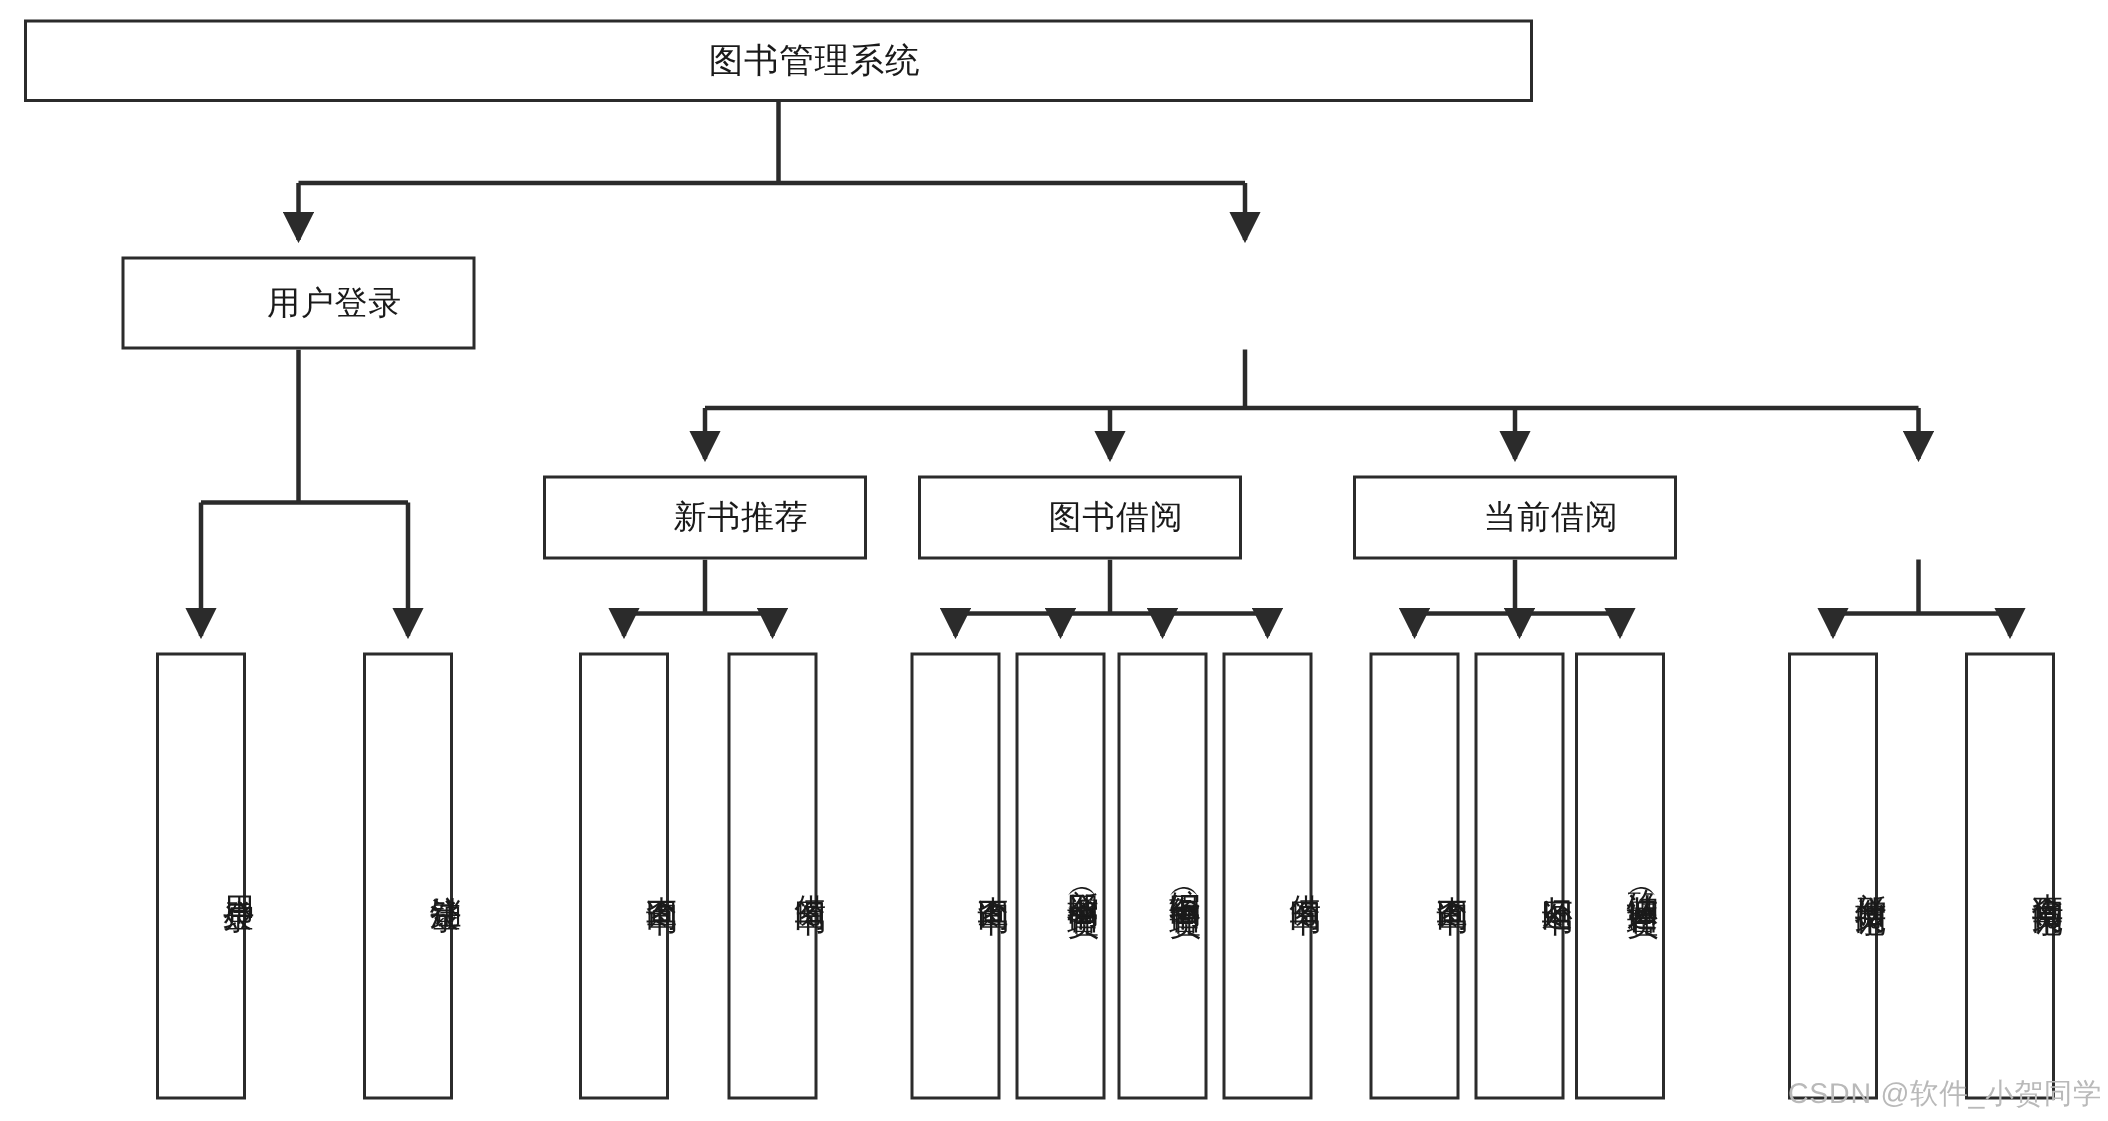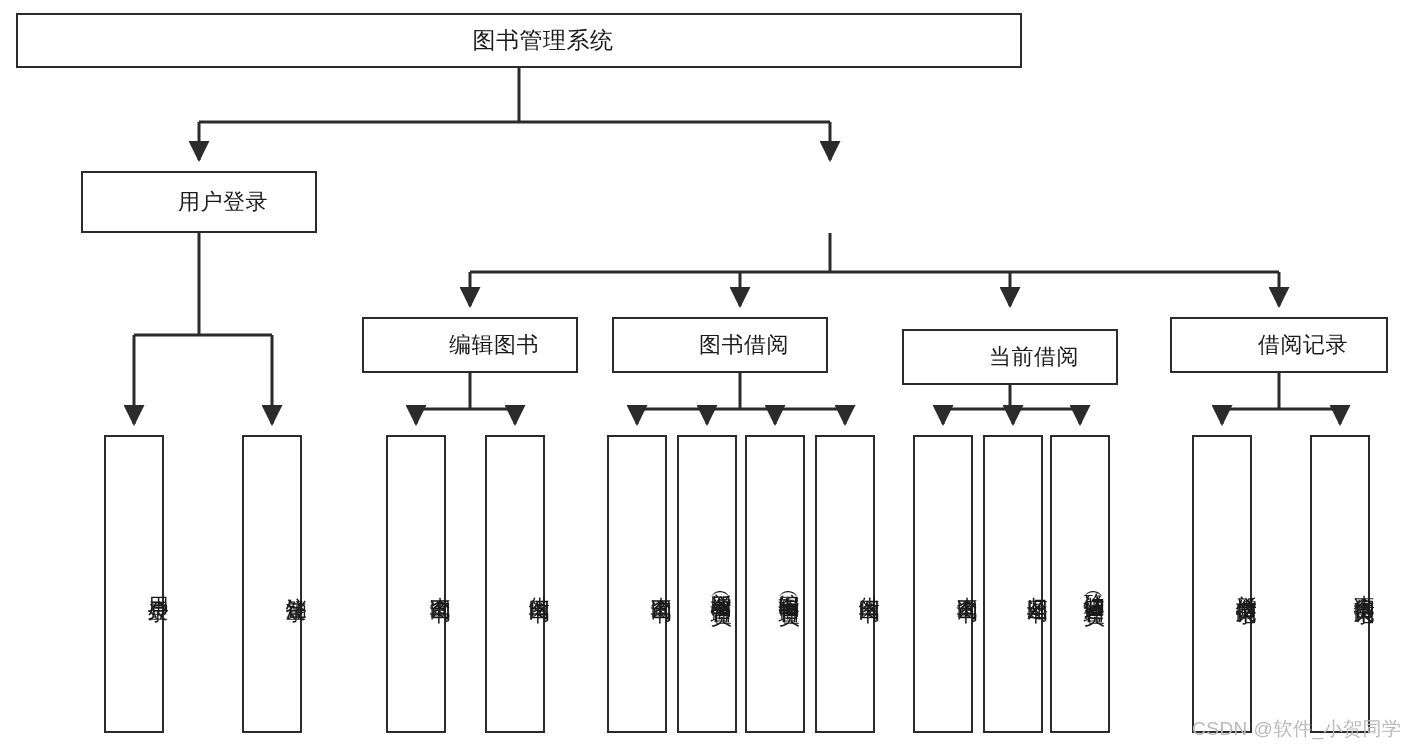--- a/index.html
+++ b/index.html
@@ -122,24 +122,23 @@
       <path d="M 1222 409 L 1340 409"></path>
       <path d="M 1222 409 L 1222 424" marker-end="url(#arrow)"></path>
       <path d="M 1340 409 L 1340 424" marker-end="url(#arrow)"></path>
     </g>
   </svg>
 
   <div class="node node-h node-root" style="left: 16px; top: 13px; width: 1006px; height: 55px;">图书管理系统</div>
 
   <div class="node node-h" style="left: 81px; top: 171px; width: 236px; height: 62px;">用户登录</div>
 
-  <div class="node node-h" style="left: 362px; top: 317px; width: 216px; height: 56px;">编辑图书</div>
+  <div class="node node-h" style="left: 362px; top: 317px; width: 216px; height: 56px;">新书推荐</div>
   <div class="node node-h" style="left: 612px; top: 317px; width: 216px; height: 56px;">图书借阅</div>
-  <div class="node node-h" style="left: 902px; top: 317px; width: 216px; height: 56px; margin-top: 12px;">当前借阅</div>
-  <div class="node node-h" style="left: 1170px; top: 317px; width: 218px; height: 56px;">借阅记录</div>
+  <div class="node node-h" style="left: 902px; top: 317px; width: 216px; height: 56px;">当前借阅</div>
 
   <div class="node node-v" style="left: 104px; top: 435px; width: 60px; height: 298px;">用户登录</div>
   <div class="node node-v" style="left: 242px; top: 435px; width: 60px; height: 298px;">注销登录</div>
   <div class="node node-v" style="left: 386px; top: 435px; width: 60px; height: 298px;">查询图书</div>
   <div class="node node-v" style="left: 485px; top: 435px; width: 60px; height: 298px;">借阅图书</div>
   <div class="node node-v" style="left: 607px; top: 435px; width: 60px; height: 298px;">查询图书</div>
   <div class="node node-v tall" style="left: 677px; top: 435px; width: 60px; height: 298px;">新增图书（管理员）</div>
   <div class="node node-v tall" style="left: 745px; top: 435px; width: 60px; height: 298px;">编辑图书（管理员）</div>
   <div class="node node-v" style="left: 815px; top: 435px; width: 60px; height: 298px;">借阅图书</div>
   <div class="node node-v" style="left: 913px; top: 435px; width: 60px; height: 298px;">查询图书</div>

